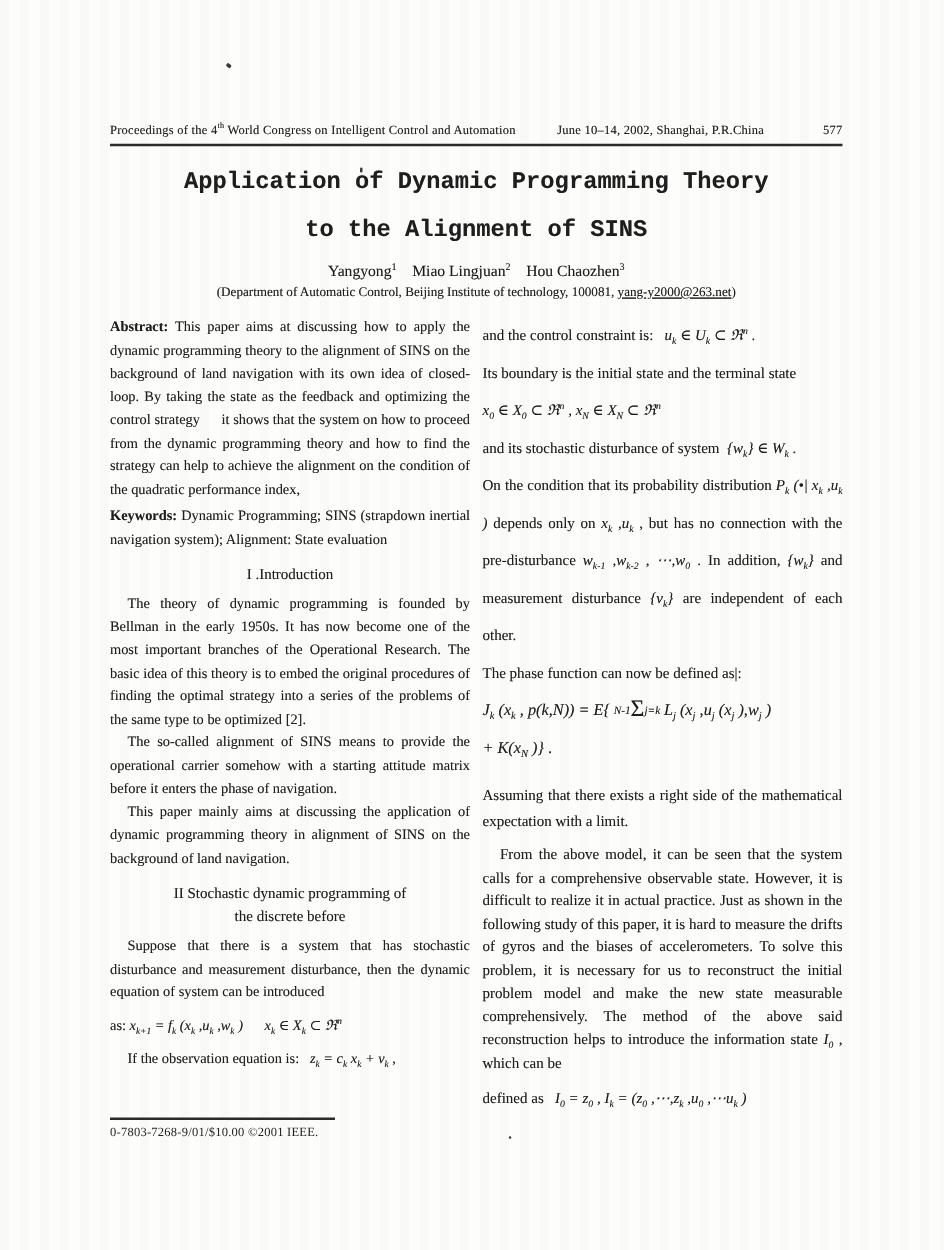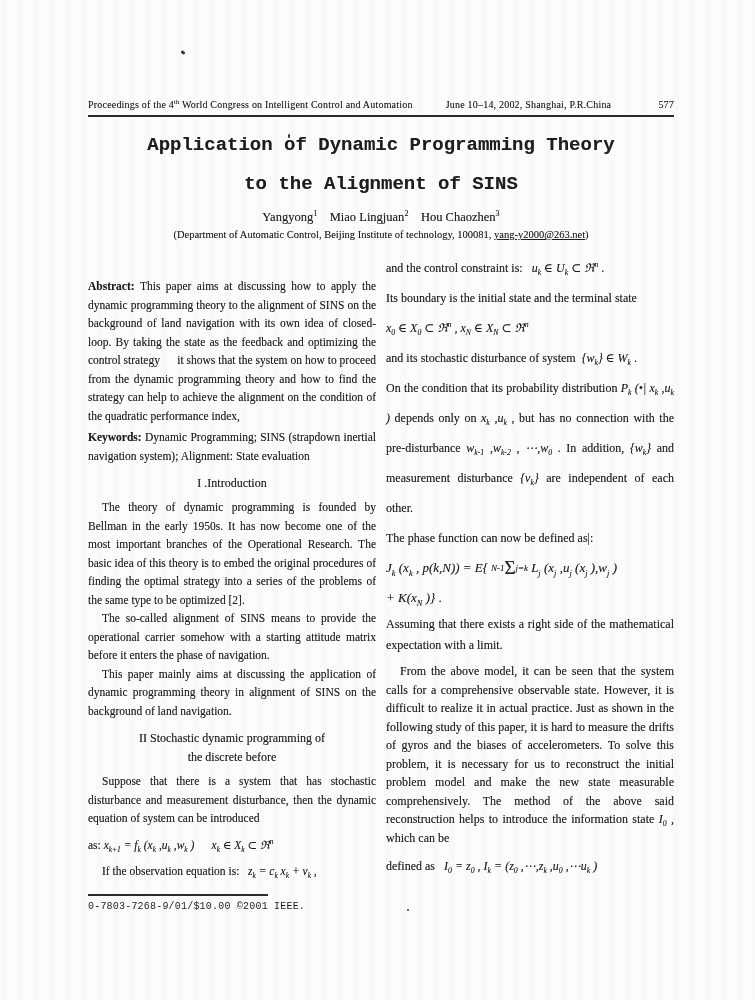--- a/index.html
+++ b/index.html
@@ -31,21 +31,21 @@
   .title { text-align:center; font-weight:bold; font-size:19px; margin-top:17px;font-family:Liberation Mono, monospace; }
   .title .tl { display:block; }
   .title .tl + .tl { margin-top:17px; }
   .authors { text-align:center; font-size:12.5px; margin-top:15px; }
   .affiliation { text-align:center; font-size:10.5px; margin-top:4px; }
   .affiliation .email { text-decoration:underline; color:#1e1e1e; cursor:pointer; }
 
   
   .columns { display:flex; gap:10px; margin-top:13px; }
   .col { width:288px; text-align:justify; }
-  .col-left { font-size:11.5px; line-height:18.5px;margin-top:24px; }
+  .col-left { font-size:11.5px; line-height:18.5px; }
   .col-right { font-size:12px; }
 
   .para { margin:0; }
   .lead { font-weight:bold; }
   .kw { margin-top:3px; }
   .indent { text-indent:14px; }
   .sec-heading { font-size:12px; font-weight:normal; text-align:center; margin:9px 0 5px 0; line-height:19px; }
   .sec-heading span { display:block; }
   .eq-line { margin:8px 0; text-align:left; }
   .math { font-style:italic; }
@@ -55,26 +55,26 @@
   .rc-loose p { line-height:30px; }
   .rc-r7 { line-height:21px; margin-top:4px; }
   .rc-r8 { line-height:18.5px; margin-top:6px; }
   .rc-r9 { line-height:30px; margin-top:4px; text-align:left; }
   .rc-r6 { line-height:30px; }
 
   .equation { display:flex; align-items:center; text-align:left; margin:6px 0 2px 0; font-size:13px; }
   .sum { display:inline-flex; flex-direction:row; align-items:center; margin:0 3px; }
   .sum-upper, .sum-lower { font-size:9px; font-style:italic; line-height:10px; }
   .sum-sigma { font-size:19px; line-height:17px; font-style:normal; }
-  .equation-cont { text-align:left; margin:14px 0 8px 0; font-size:13px; }
+  .equation-cont { text-align:left; margin:14px 0 20px 0; font-size:13px; }
 
   
   .footer { position:absolute; left:88px; top:894px; width:300px; }
   .footer-rule { width:180px; border-top:2px solid #2b2b2b; }
-  .footer-text { font-size:10px; margin-top:5px; letter-spacing:0.2px;font-family:Liberation Mono, monospace; }
+  .footer-text { font-size:10px; margin-top:5px; letter-spacing:0.2px; }
 
   
   .speck { position:absolute; background:#3a3a3a; border-radius:1px; }
   .speck.s1 { left:181px; top:51px; width:4px; height:3px; transform:rotate(40deg); }
   .speck.s2 { left:407px; top:909px; width:2px; height:2px; }
   .speck.s3 { left:288px; top:134px; width:2px; height:4px; }
 
   
   .content { text-shadow:0 0 0.5px rgba(30,30,30,0.45); }
 </style>

